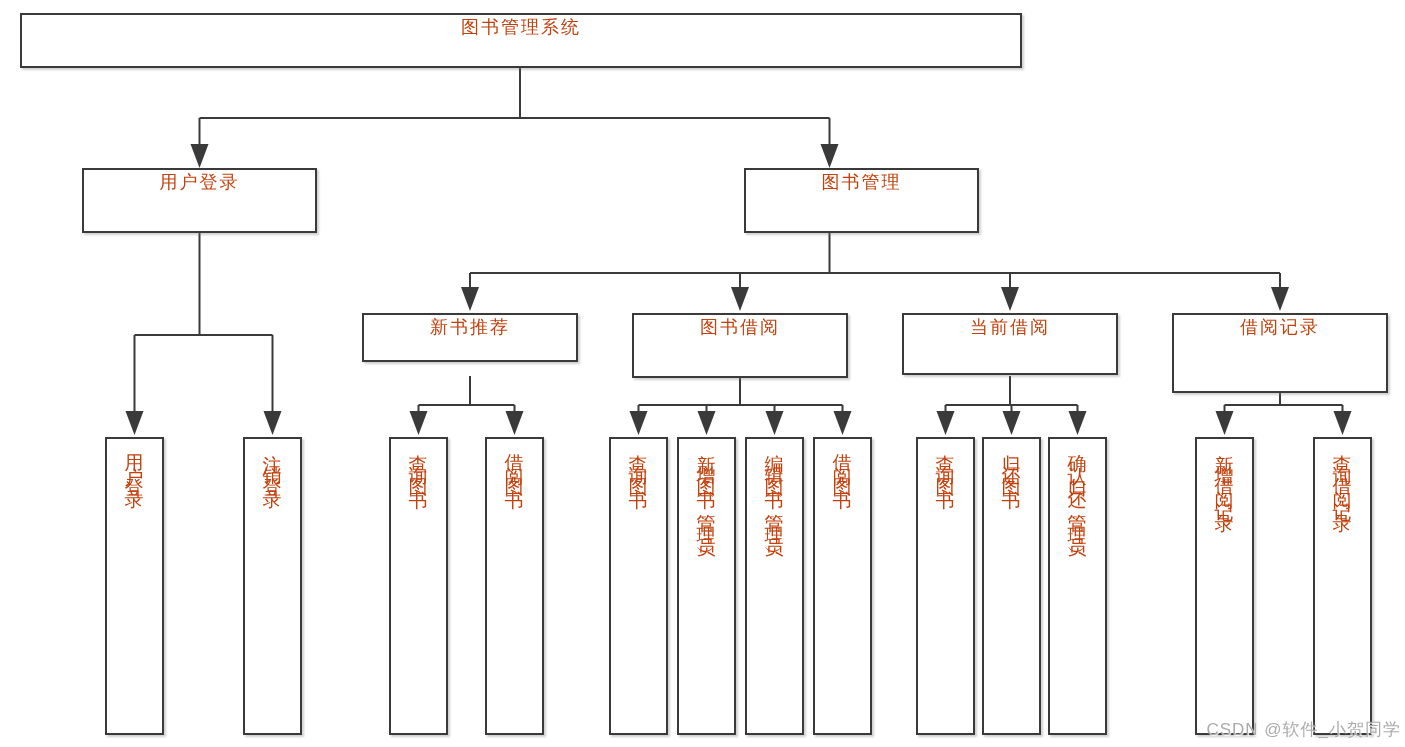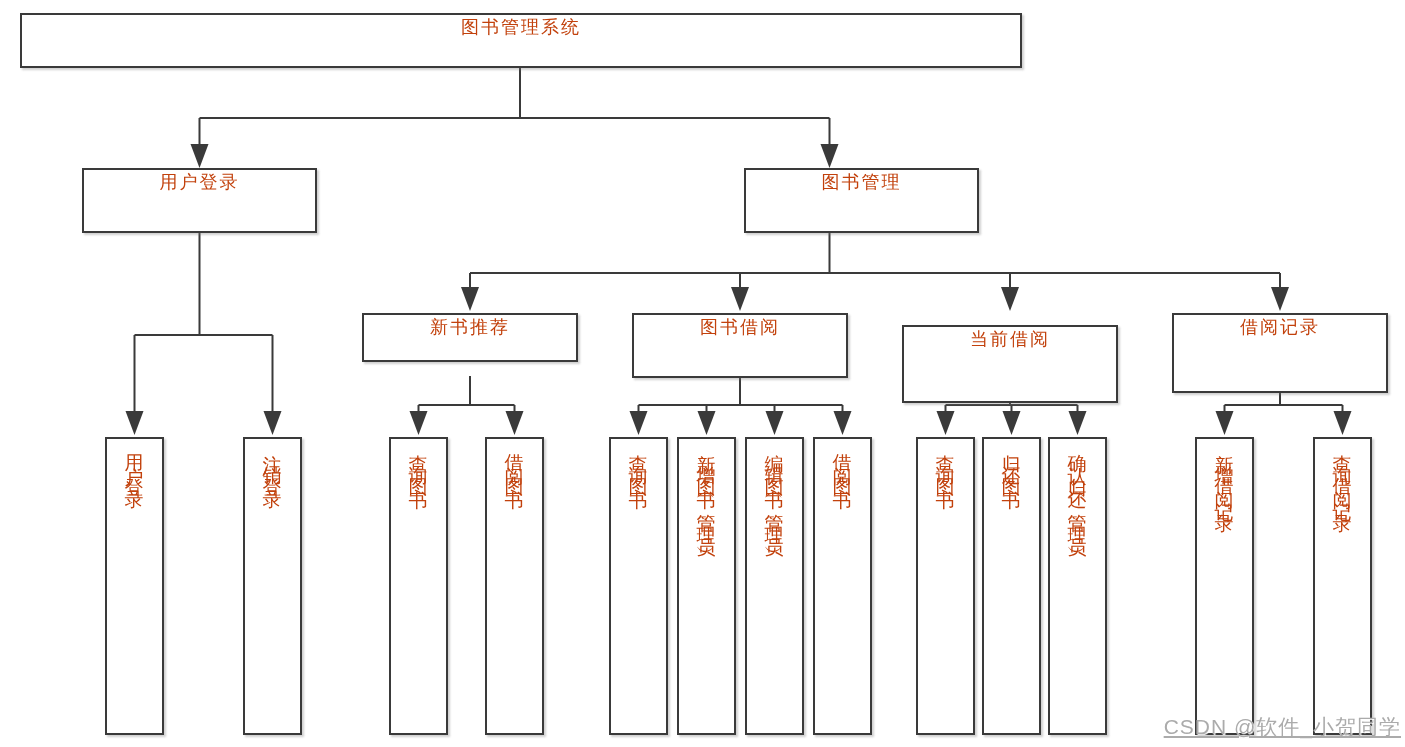--- a/index.html
+++ b/index.html
@@ -14,22 +14,22 @@
     display:flex;justify-content:center;
     box-shadow:2px 2px 2px rgba(120,120,120,0.35);
   }
   .node.h span{font-size:18px;letter-spacing:2px;white-space:nowrap;}
   .node.v span{
     writing-mode:vertical-rl;text-orientation:mixed;
     font-size:19px;letter-spacing:12px;line-height:1;
   }
   .watermark{
     position:absolute;right:4px;bottom:6px;z-index:5;
-    font-size:21px;letter-spacing:1px;color:#ababab;
-    text-shadow:1px 1px 1px #ffffff;white-space:nowrap;text-decoration:underline;
+    font-size:17px;letter-spacing:1px;color:#ababab;
+    text-shadow:1px 1px 1px #ffffff;white-space:nowrap;
   }
 </style>
 </head>
 <body>
 
 <div class="stage">
 
   <svg class="connectors" viewBox="0 0 1405 747" xmlns="http://www.w3.org/2000/svg">
     <path fill="none" stroke="#3a3a3a" stroke-width="2" d="M520,68 V118
          M199.5,118 H829.5
@@ -80,21 +80,21 @@
   <div class="node h" style="left:712px;top:168px;width:235px;height:65px;margin-left:32px;">
     <span>图书管理</span>
   </div>
 
   <div class="node h" style="left:362px;top:313px;width:216px;height:49px;">
     <span>新书推荐</span>
   </div>
   <div class="node h" style="left:632px;top:313px;width:216px;height:65px;">
     <span>图书借阅</span>
   </div>
-  <div class="node h" style="left:902px;top:325px;width:216px;height:78px;">
+  <div class="node h" style="left:902px;top:313px;width:216px;height:62px;">
     <span>当前借阅</span>
   </div>
   <div class="node h" style="left:1172px;top:313px;width:216px;height:80px;">
     <span>借阅记录</span>
   </div>
 
   <div class="node v" style="left:105px;top:437px;width:59px;height:298px;">
     <span>用户登录</span>
   </div>
   <div class="node v" style="left:243px;top:437px;width:59px;height:298px;">

